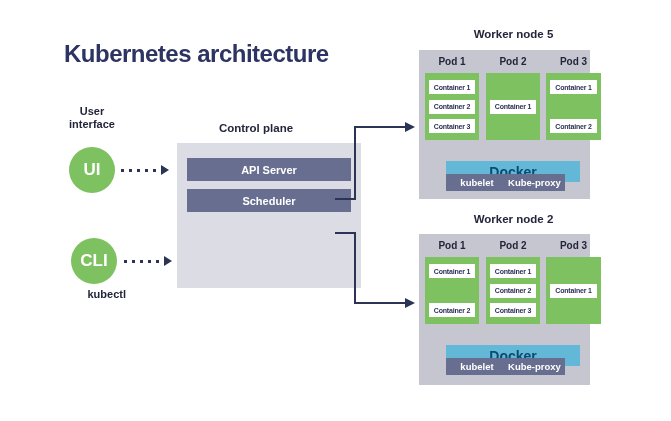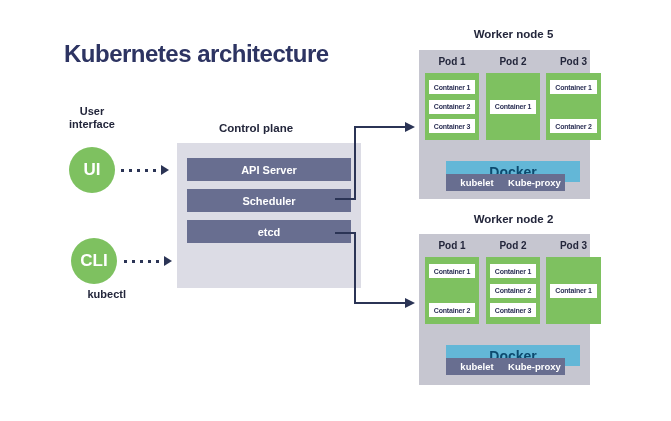--- a/index.html
+++ b/index.html
@@ -146,21 +146,20 @@
   </div>
   <div class="abs dotted-arrow arrow-cli">
     <div class="dots"></div>
     <div class="tri"></div>
   </div>
 
   <div class="abs cp-label">Control plane</div>
   <div class="abs cp-box">
     <div class="cp-row">API Server</div>
     <div class="cp-row">Scheduler</div>
-    <div class="cp-row">etcd</div>
   </div>
 
   <div class="abs line" style="left:335px; top:198px; width:21px; height:2px;"></div>
   <div class="abs line" style="left:354px; top:126px; width:2px; height:74px;"></div>
   <div class="abs line" style="left:354px; top:126px; width:51px; height:2px;"></div>
   <div class="abs arrowhead" style="left:405px; top:122px;"></div>
 
   <div class="abs line" style="left:335px; top:232px; width:21px; height:2px;"></div>
   <div class="abs line" style="left:354px; top:232px; width:2px; height:72px;"></div>
   <div class="abs line" style="left:354px; top:302px; width:51px; height:2px;"></div>

